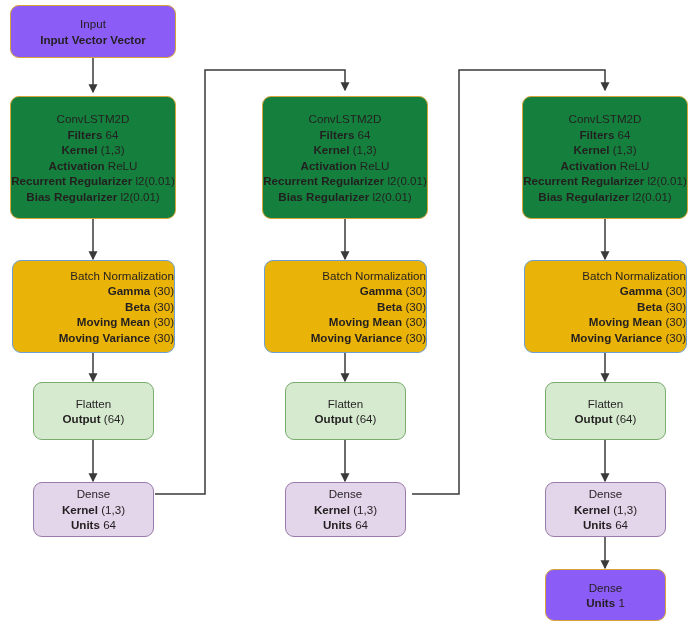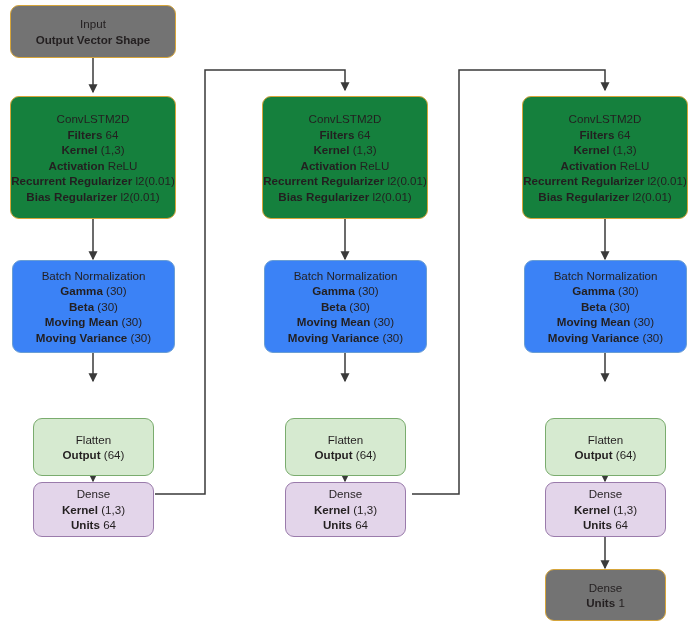--- a/index.html
+++ b/index.html
@@ -43,36 +43,36 @@
   }
   .node .ln {
     display: block;
     white-space: nowrap;
   }
   .node .b { font-weight: bold; }
   .node .r { font-weight: normal; }
 
   
   .n-input {
-    background: #737373;
+    background: #8b5cf6;
     border-color: #d6a53a;
     text-align: right;
   }
   .n-conv {
     background: #15803d;
     border-color: #d6a53a;
   }
   .n-bn {
-    background: #3b82f6;
+    background: #eab308;
     border-color: #6a9ed4;
+    align-items: flex-end;
   }
   .n-flat {
     background: #d6ead0;
     border-color: #7aac6e;
-    margin-top: 36px;
   }
   .n-dense {
     background: #e3d5ea;
     border-color: #9a7bab;
   }
 </style>
 </head>
 <body>
 
 <div id="canvas">
@@ -98,21 +98,21 @@
     <path d="M 412 494 L 459 494 L 459 70 L 605 70 L 605 90" fill="none" stroke="#3a3a3a" stroke-width="1.5" marker-end="url(#arrow)"></path>
 
     <line x1="605" y1="219" x2="605" y2="259" stroke="#3a3a3a" stroke-width="1.5" marker-end="url(#arrow)"></line>
     <line x1="605" y1="353" x2="605" y2="381" stroke="#3a3a3a" stroke-width="1.5" marker-end="url(#arrow)"></line>
     <line x1="605" y1="440" x2="605" y2="481" stroke="#3a3a3a" stroke-width="1.5" marker-end="url(#arrow)"></line>
     <line x1="605" y1="537" x2="605" y2="568" stroke="#3a3a3a" stroke-width="1.5" marker-end="url(#arrow)"></line>
   </svg>
 
   <div class="node n-input" style="left:10px; top:5px; width:166px; height:53px;">
       <span class="ln"><span class="r">Input</span></span>
-      <span class="ln"><span class="b">Output Vector Shape</span></span>
+      <span class="ln"><span class="b">Input Vector Vector</span></span>
     </div>
 
   <div class="node n-conv" style="left:10px; top:96px; width:166px; height:123px;">
       <span class="ln"><span class="r">ConvLSTM2D</span></span>
       <span class="ln"><span class="b">Filters</span><span class="r"> 64</span></span>
       <span class="ln"><span class="b">Kernel</span><span class="r"> (1,3)</span></span>
       <span class="ln"><span class="b">Activation</span><span class="r"> ReLU</span></span>
       <span class="ln"><span class="b">Recurrent Regularizer</span><span class="r"> l2(0.01)</span></span>
       <span class="ln"><span class="b">Bias Regularizer</span><span class="r"> l2(0.01)</span></span>
     </div>

